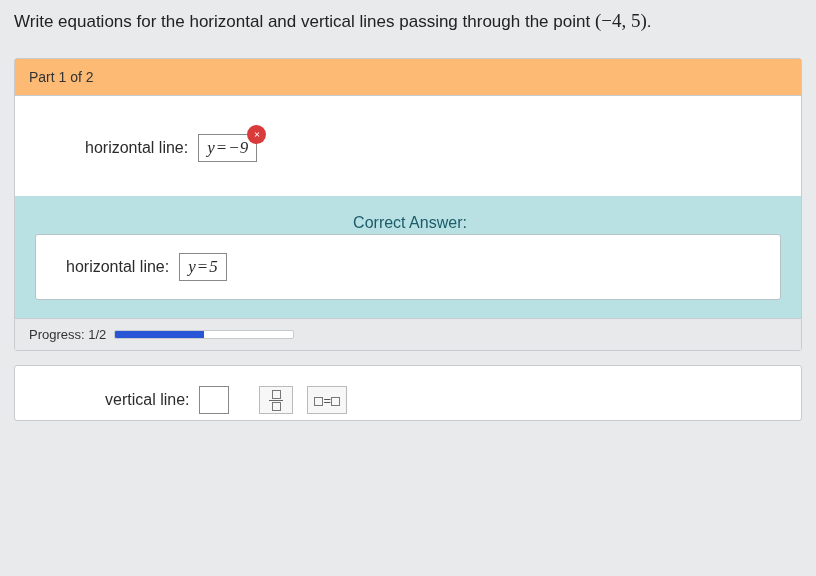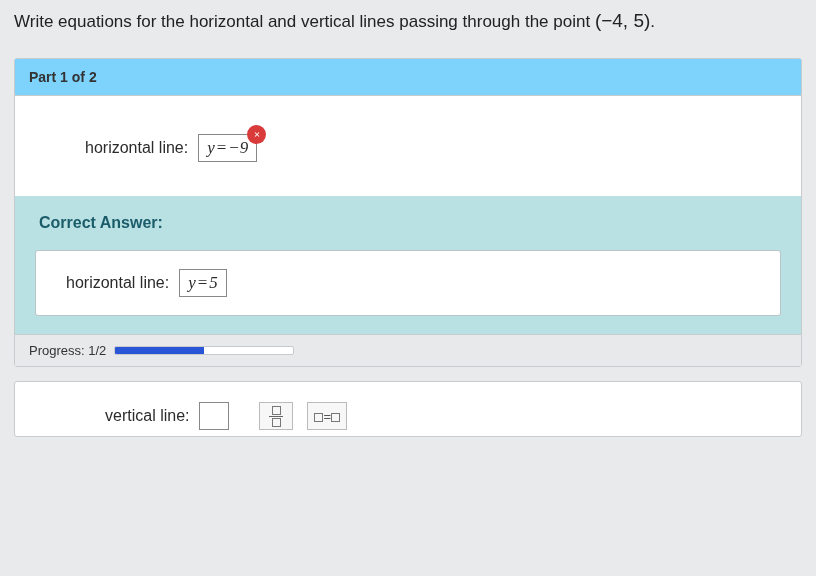--- a/index.html
+++ b/index.html
@@ -9,34 +9,33 @@
     width: 816px;
     height: 576px;
     overflow: hidden;
     color: #2b2b2b;
   }
   .question {
     padding: 10px 14px 18px;
     font-size: 17px;
     color: #222;
   }
-  .question .point { font-family: Liberation Sans, sans-serif; font-size: 19px; }
+  .question .point { font-family: Liberation Serif, serif; font-size: 19px; }
   .card {
     margin: 8px 14px 14px;
     background: #fff;
     border: 1px solid #c7cbce;
     border-radius: 3px;
   }
   .part-header {
-    background: #7dd3fc;
+    background: #fdba74;
     border-bottom: 1px solid #c7cbce;
     padding: 10px 14px;
     font-size: 14px;
     color: #333;
-    font-weight: bold;
   }
   .answer-row {
     padding: 38px 20px 34px 70px;
     font-size: 16px;
     display: flex;
     align-items: center;
     gap: 10px;
     position: relative;
   }
   .answer-box {
@@ -64,25 +63,26 @@
     font-size: 11px;
     font-weight: bold;
     line-height: 19px;
     text-align: center;
   }
   .correct-strip {
     background: #b9e0e2;
     padding: 18px 20px;
   }
   .correct-title {
-    font-weight: bold;
+    font-weight: normal;
     color: #1b5c6a;
     font-size: 16px;
-    margin-bottom: 18px;
+    margin-bottom: 2px;
     padding-left: 4px;
+    text-align: center;
   }
   .inner-box {
     background: #fff;
     border: 1px solid #b8c5c8;
     border-radius: 3px;
     padding: 18px 30px;
     font-size: 16px;
     display: flex;
     align-items: center;
     gap: 10px;

